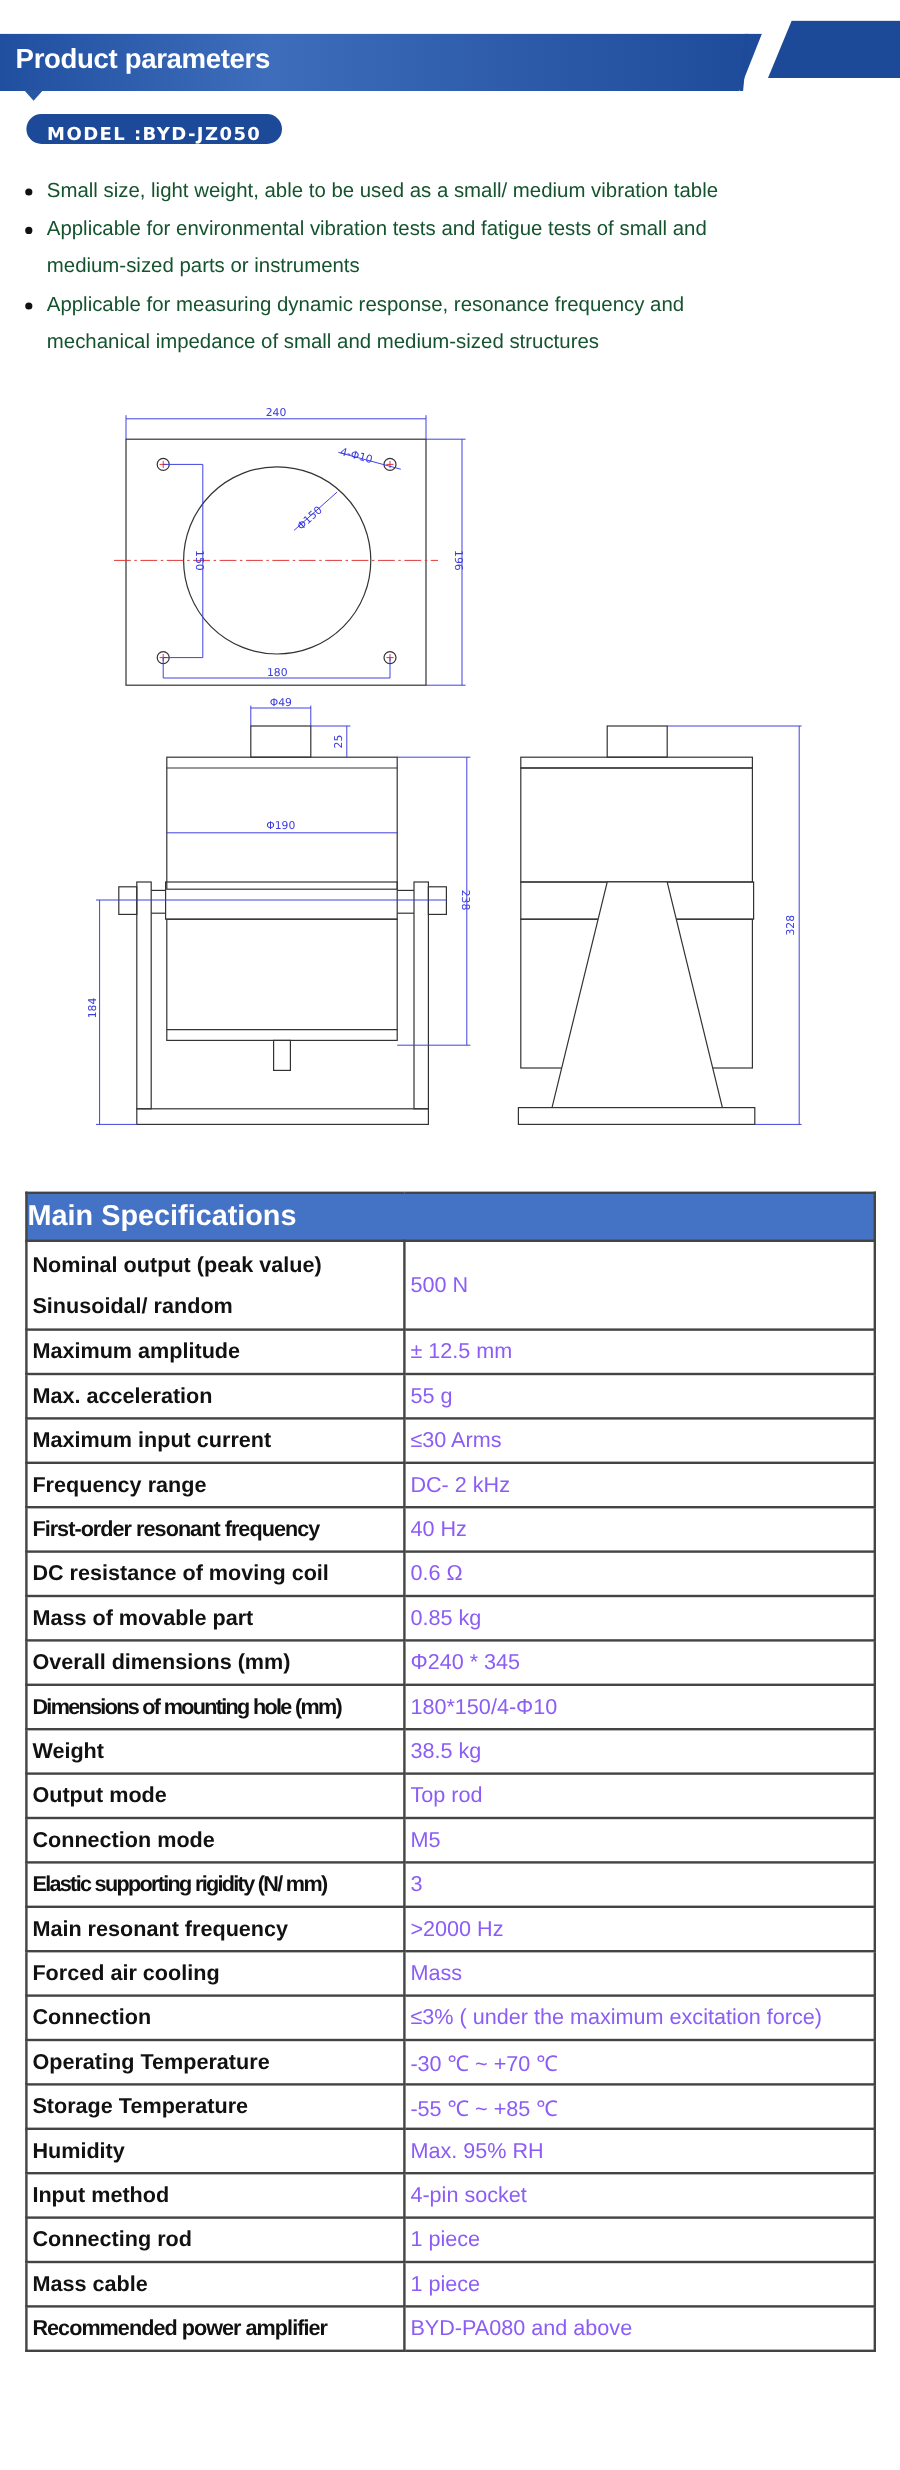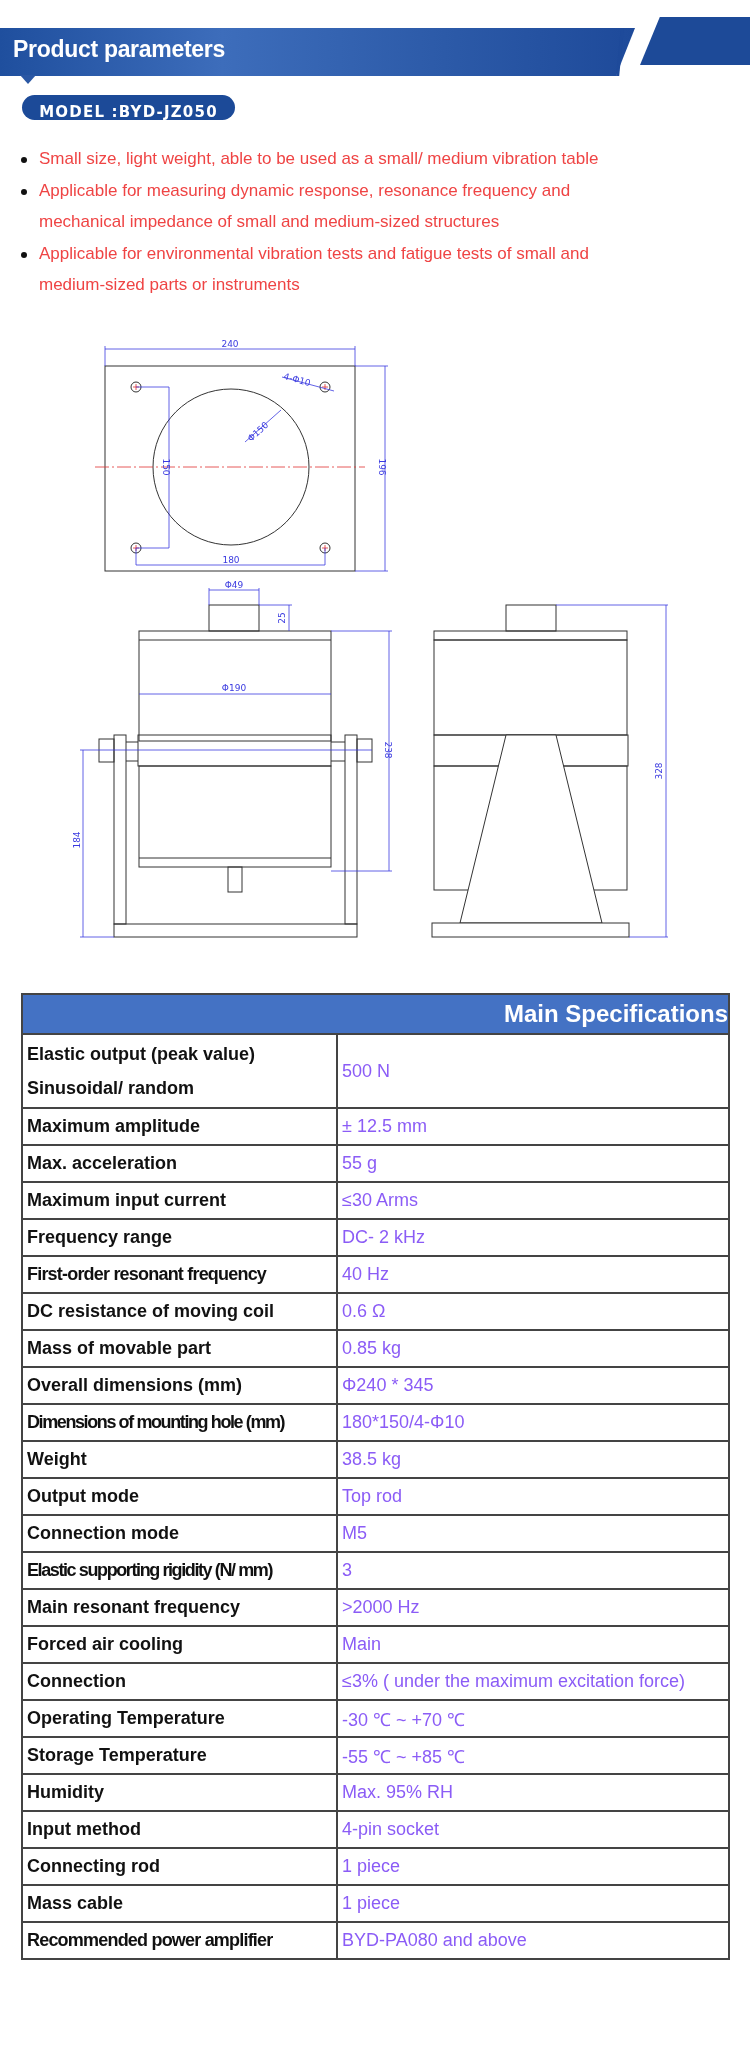--- a/index.html
+++ b/index.html
@@ -8,46 +8,46 @@
     background:linear-gradient(90deg,#1f4f9e 0%, #3d6dbb 35%, #2c5aa8 70%, #1e4a9a 100%);
     clip-path:polygon(0 0,100% 0,97% 100%,0 100%); }
   .banner-notch { position:absolute; left:20px; top:75px; width:0; height:0;
     border-left:8px solid transparent; border-right:8px solid transparent; border-top:9px solid #2a57a4; }
   .banner-title { position:absolute; left:13px; top:36px; font-size:23px; font-weight:bold; color:#fff; letter-spacing:-0.3px; }
   .stripe { position:absolute; top:28px; height:48px; background:#1e4a9a; }
   .stripe-thin { left:616px; width:8px; clip-path:polygon(60% 0,100% 0,40% 100%,0 100%); transform:skewX(0); }
   .stripe-right { position:absolute; left:640px; top:17px; width:110px; height:48px; background:#1d4a98; clip-path:polygon(18% 0,100% 0,100% 100%,0 100%); }
   .model-pill { position:absolute; left:22px; top:95px; width:213px; height:25px; border-radius:18px; background:#1c4a98;
     color:#fff; font-family:"DejaVu Sans", sans-serif; font-weight:bold; font-size:15px; letter-spacing:1.2px; line-height:35px; text-align:center; }
-  .bullets { position:absolute; left:18px; top:143px; width:700px; list-style:none; margin:0; padding:0; font-size:17px; color:#ef4444; }
+  .bullets { position:absolute; left:18px; top:143px; width:700px; list-style:none; margin:0; padding:0; font-size:17px; color:#14532d; }
   .bullets li { position:relative; padding-left:21px; line-height:31.5px; }
   .bullets li::before { content:""; position:absolute; left:3px; top:14px; width:6px; height:6px; border-radius:50%; background:#111; }
   .drawing { position:absolute; left:0; top:330px; width:750px; height:620px; }
   .spec-table { position:absolute; left:21px; top:993px; width:709px; border-collapse:collapse; border:2px solid #444; }
-  .spec-table th { background:#4472c4; color:#fff; font-size:24px; font-weight:bold; height:38px; padding:0; border:2px solid #444; text-align:right; }
+  .spec-table th { background:#4472c4; color:#fff; font-size:24px; font-weight:bold; height:38px; padding:0; border:2px solid #444; text-align:left; }
   .spec-table td { border:2px solid #444; font-size:18px; height:35px; padding:0 4px; vertical-align:middle; }
   .spec-table td.k { font-weight:bold; width:305px; white-space:nowrap; }
   .spec-table td.k.tight { letter-spacing:-0.8px;border-radius:14px; }
   .spec-table td.k.double { line-height:34px; height:72px; }
   .spec-table td.v { color:#8b5cf6; }
 </style>
 </head>
 <body>
 
 <div class="banner"></div>
 <div class="banner-notch"></div>
 <div class="stripe stripe-thin"></div>
 <div class="stripe-right"></div>
 <div class="banner-title">Product parameters</div>
 <div class="model-pill">MODEL :BYD-JZ050</div>
 
 <ul class="bullets">
   <li>Small size, light weight, able to be used as a small/ medium vibration table</li>
+  <li style="padding-right:110px;">Applicable for environmental vibration tests and fatigue tests of small and medium-sized parts or instruments</li>
   <li style="padding-right:100px;">Applicable for measuring dynamic response, resonance frequency and mechanical impedance of small and medium-sized structures</li>
-  <li style="padding-right:110px;">Applicable for environmental vibration tests and fatigue tests of small and medium-sized parts or instruments</li>
 </ul>
 
 <svg class="drawing" viewBox="0 330 750 620" width="750" height="620" xmlns="http://www.w3.org/2000/svg">
   <g fill="none" stroke="#333" stroke-width="1">
     <rect x="105" y="366" width="250" height="205"></rect>
     <circle cx="231" cy="467" r="78"></circle>
     <circle cx="136" cy="387" r="5"></circle>
     <circle cx="325" cy="387" r="5"></circle>
     <circle cx="136" cy="548" r="5"></circle>
     <circle cx="325" cy="548" r="5"></circle>
@@ -147,21 +147,21 @@
 </svg>
 
 <table class="spec-table">
   <thead>
     <tr>
         <th colspan="2">Main Specifications</th>
       </tr>
   </thead>
   <tbody>
     <tr>
-      <td class="k double"><span>Elastic output (peak value)</span><br><span>Sinusoidal/ random</span></td>
+      <td class="k double"><span>Nominal output (peak value)</span><br><span>Sinusoidal/ random</span></td>
       <td class="v">500 N</td>
     </tr>
     <tr>
         <td class="k">Maximum amplitude</td>
         <td class="v">± 12.5 mm</td>
       </tr>
     <tr>
         <td class="k">Max. acceleration</td>
         <td class="v">55 g</td>
       </tr>
@@ -208,21 +208,21 @@
     <tr>
         <td class="k tight" style="letter-spacing:-1.4px;margin-left:32px;">Elastic supporting rigidity (N/ mm)</td>
         <td class="v">3</td>
       </tr>
     <tr>
         <td class="k">Main resonant frequency</td>
         <td class="v">&gt;2000 Hz</td>
       </tr>
     <tr>
         <td class="k">Forced air cooling</td>
-        <td class="v">Main</td>
+        <td class="v">Mass</td>
       </tr>
     <tr>
         <td class="k">Connection</td>
         <td class="v">≤3% ( under the maximum excitation force)</td>
       </tr>
     <tr>
         <td class="k">Operating Temperature</td>
         <td class="v">-30 ℃ ~ +70 ℃</td>
       </tr>
     <tr>

